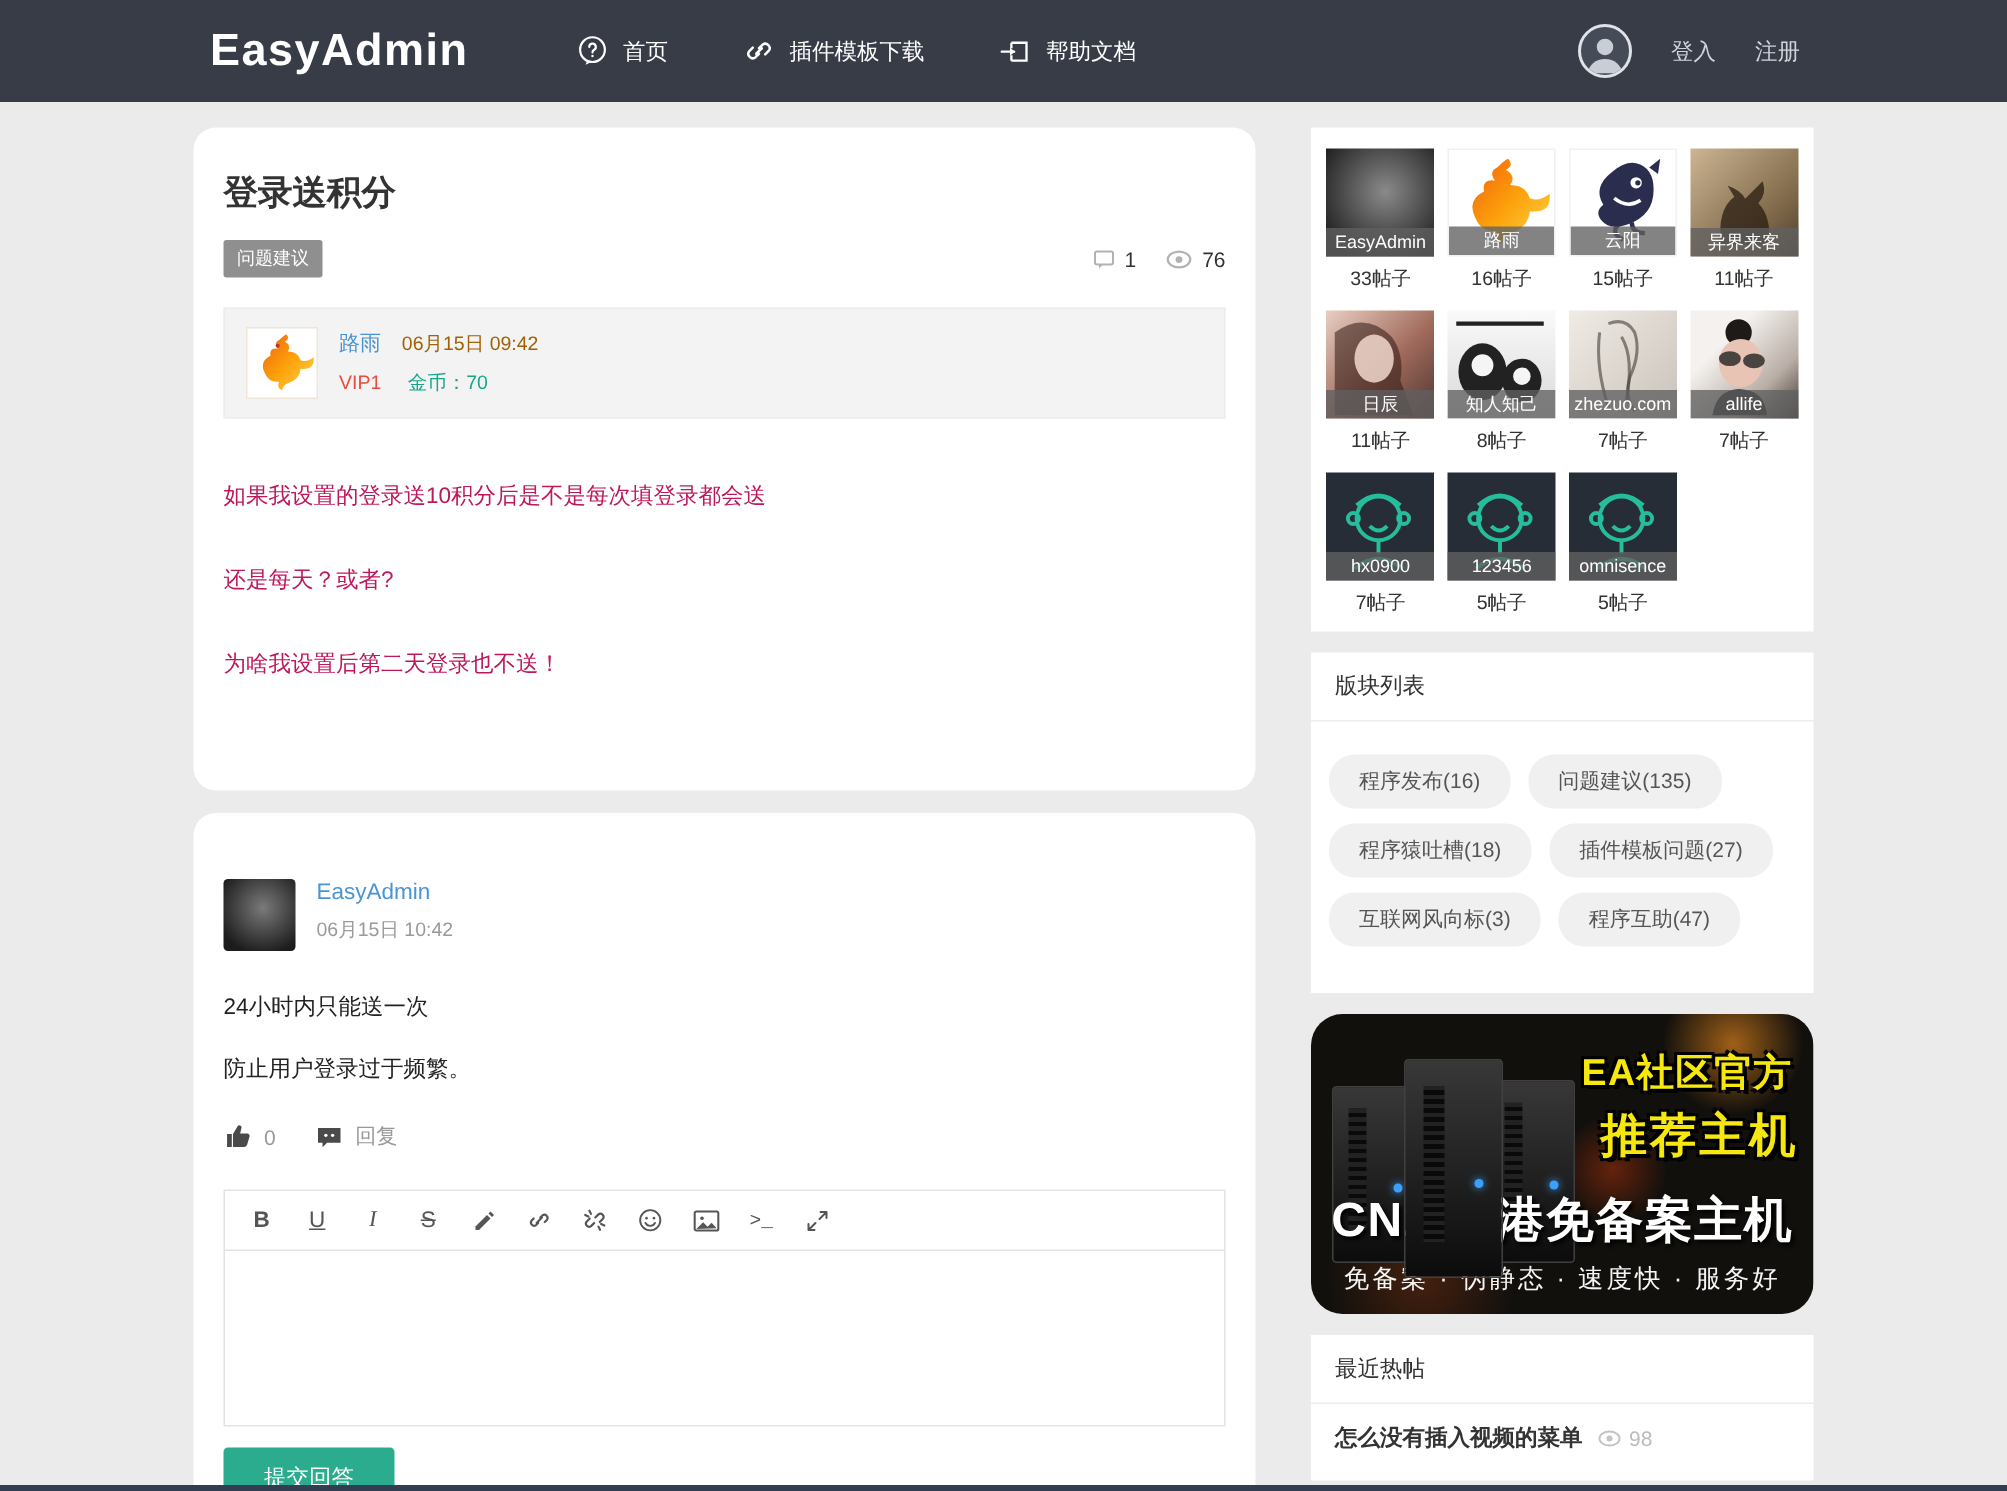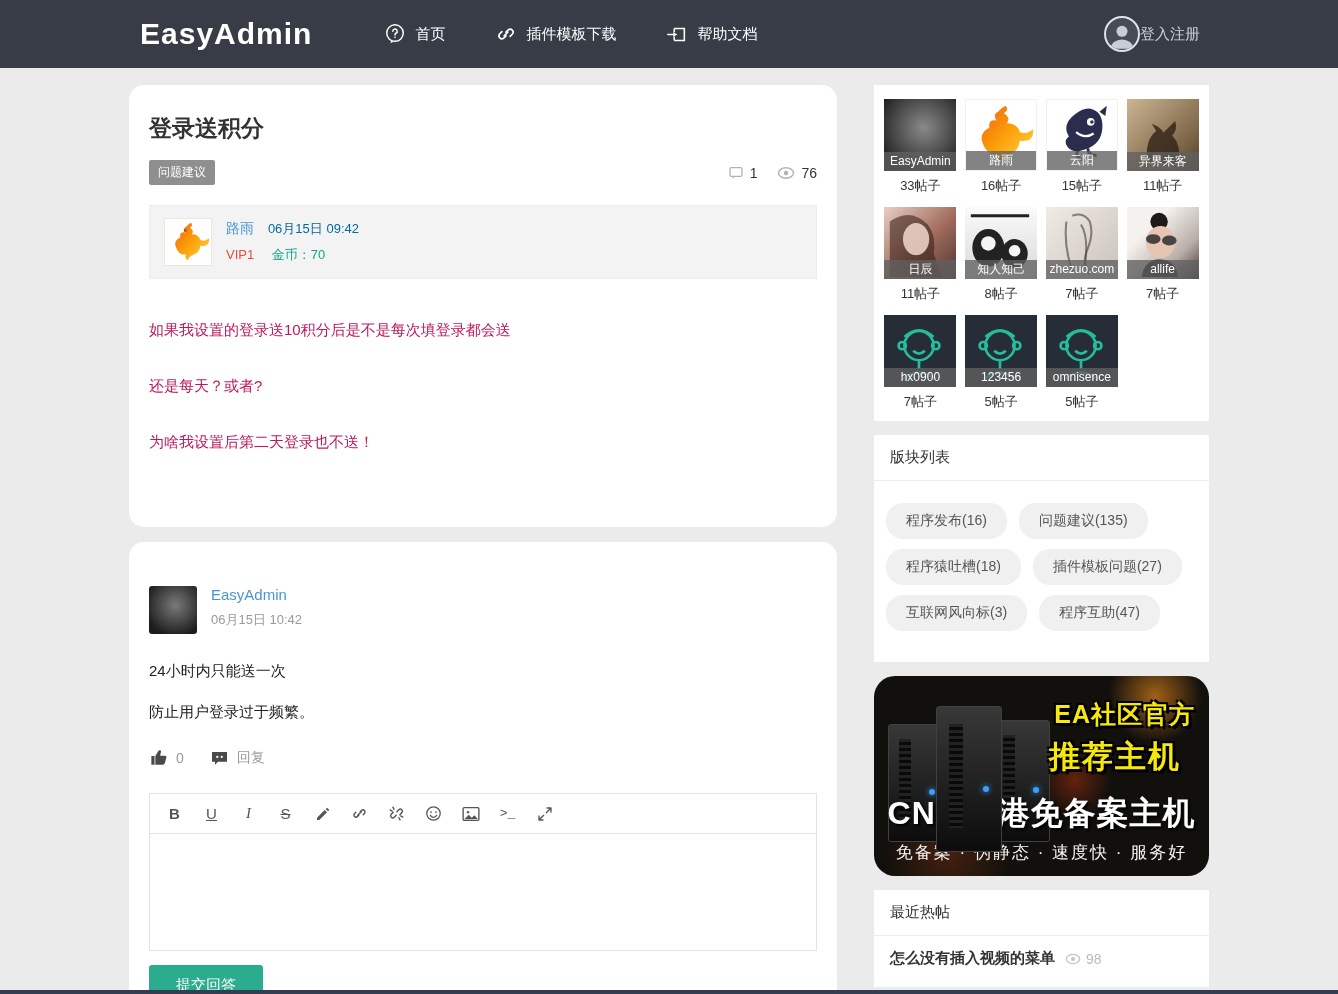--- a/index.html
+++ b/index.html
@@ -6,21 +6,21 @@
   html,body { background:#ebebeb; }
   body { font-family:"Liberation Sans","DejaVu Sans",sans-serif; }
   .page { position:relative; width:1338px; height:994px; overflow:hidden; background:#ebebeb; }
 
   
   .navbar { height:68px; background:#373c47; display:flex; align-items:center; padding:0 138px 0 140px; }
   .logo { color:#fff; font-size:30px; font-weight:bold; letter-spacing:1px; cursor:pointer; }
   .nav-menu { display:flex; align-items:center; margin-left:72px; gap:50px; }
   .nav-item { display:flex; align-items:center; gap:9px; color:#fff; font-size:15px; cursor:pointer; }
   .nav-item svg { display:block; }
-  .nav-right { margin-left:auto; display:flex; align-items:center; }
+  .nav-right { margin-left:auto; display:flex; align-items:center; gap:26px; }
   .nav-avatar { width:36px; height:36px; border-radius:50%; border:2px solid #dfe3e8; background:#454b57; display:flex; align-items:flex-end; justify-content:center; overflow:hidden; cursor:pointer; }
   .nav-link { color:#cfd3da; font-size:15px; cursor:pointer; }
 
   
   .container { display:flex; padding:17px 129px 0 129px; gap:37px; align-items:flex-start; }
   .main-col { width:708px; }
   .side-col { width:335px; }
   .card { background:#fff;border-radius:15px; }
 
   
@@ -28,21 +28,21 @@
   .thread-title { font-size:23px; color:#333; font-weight:bold; margin:6px 0 16px 0; }
   .thread-meta { display:flex; align-items:center; justify-content:space-between; }
   .tag { background:#8f8f8f; color:#fff; font-size:12px; padding:4px 9px; border-radius:2px; cursor:pointer; }
   .stats { display:flex; align-items:center; gap:20px; font-size:14px; color:#333; }
   .stat { display:flex; align-items:center; gap:6px; }
   .post-header { margin-top:20px; background:#f3f3f3; border:1px solid #ececec; padding:12px 14px; display:flex; gap:14px; align-items:center; }
   .avatar48 { width:48px; height:48px; flex:none; overflow:hidden; }
   .avatar-rooster { background:#fff; border:1px solid #f0e6d8; }
   .author-lines .l1 { font-size:14px; }
   .author-name { color:#4b94d4; cursor:pointer; }
-  .post-date { color:#0369a1; font-size:13px; margin-left:10px;text-align:center; }
+  .post-date { color:#a16207; font-size:13px; margin-left:10px;text-align:center; }
   .author-lines .l2 { margin-top:8px; font-size:13px; }
   .vip { color:#e74c3c; }
   .coins { color:#18a689; margin-left:14px; }
   .post-body { margin-top:42px; }
   .post-body p { font-size:15px; color:#be185d; margin-bottom:23px;margin-top:37px; }
 
   
   .card-reply { padding:24px 20px; min-height:470px; }
   .reply-header { display:flex; gap:14px; margin-top:20px; }
   .avatar-dark { background:radial-gradient(circle at 55% 40%, #7a7a7a, #1c1c1c 80%); border-radius:3px; }
@@ -95,21 +95,21 @@
           radial-gradient(circle at 60% 52%, rgba(255,70,10,.35), rgba(255,70,10,0) 16%),
           radial-gradient(circle at 22% 88%, rgba(255,90,20,.22), rgba(255,90,20,0) 20%); border-radius: 21px; }
   .tower { position:absolute; background:linear-gradient(180deg,#383838,#0c0c0c); border:1px solid #404040; border-radius:3px; }
   .tower::before { content:""; position:absolute; left:18%; top:12%; width:22%; height:72%; background:repeating-linear-gradient(180deg,#222 0 3px,#0a0a0a 3px 6px); }
   .tower::after { content:""; position:absolute; right:18%; top:55%; width:6px; height:6px; border-radius:50%; background:#3aa0ff; box-shadow:0 0 6px #3aa0ff; }
   .t1 { left:14px; top:48px; width:58px; height:118px; }
   .t2 { left:62px; top:30px; width:66px; height:146px; z-index:2; }
   .t3 { left:118px; top:44px; width:58px; height:122px; }
   .ad-y1 { position:absolute; top:22px; right:14px; color:#f6e80e; font-size:25px; font-weight:bold; letter-spacing:1px;
            text-shadow:-2px -2px 0 #000,2px -2px 0 #000,-2px 2px 0 #000,2px 2px 0 #000,3px 3px 0 #000; }
-  .ad-y2 { position:absolute; top:60px; right:28px; color:#f6e80e; font-size:31px; font-weight:bold; letter-spacing:2px;
+  .ad-y2 { position:absolute; top:60px; right:10px; color:#f6e80e; font-size:31px; font-weight:bold; letter-spacing:2px;
            text-shadow:-2px -2px 0 #000,2px -2px 0 #000,-2px 2px 0 #000,2px 2px 0 #000,3px 3px 0 #000; }
   .ad-w1 { position:absolute; top:116px; left:0; width:100%; text-align:center; color:#fff; font-size:32px; font-weight:bold; letter-spacing:1px; text-shadow:2px 2px 3px #000; }
   .ad-w2 { position:absolute; top:165px; left:0; width:100%; text-align:center; color:#f5f5f5; font-size:17px; letter-spacing:2px; }
 
   
   .hot-list { padding:4px 16px 10px 16px; }
   .hot-item { display:flex; align-items:center; padding:9px 0; font-size:15px; color:#555; cursor:pointer; }
   .hot-item.first { color:#333; font-weight:bold; }
   .hot-views { display:flex; align-items:center; gap:5px; color:#bbb; font-weight:normal; margin-left:10px; font-size:14px; }
 

